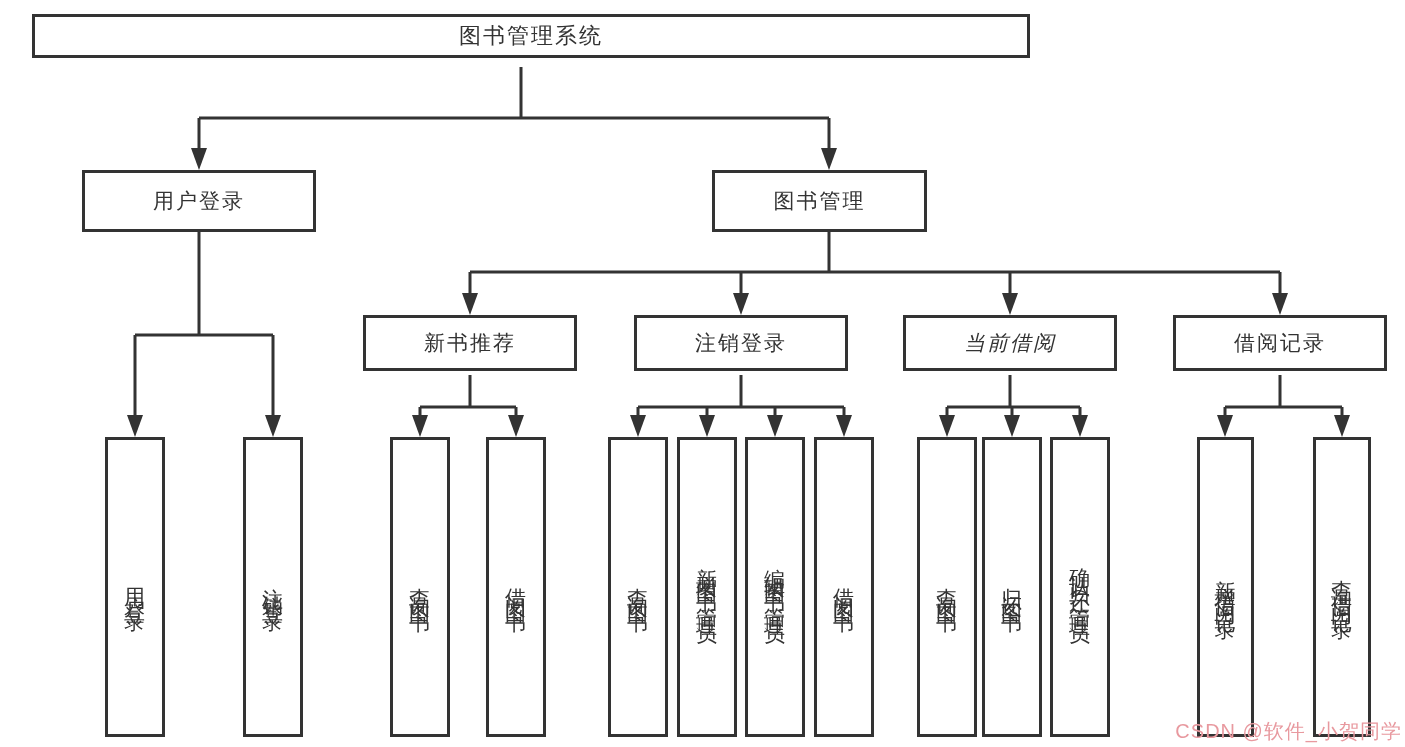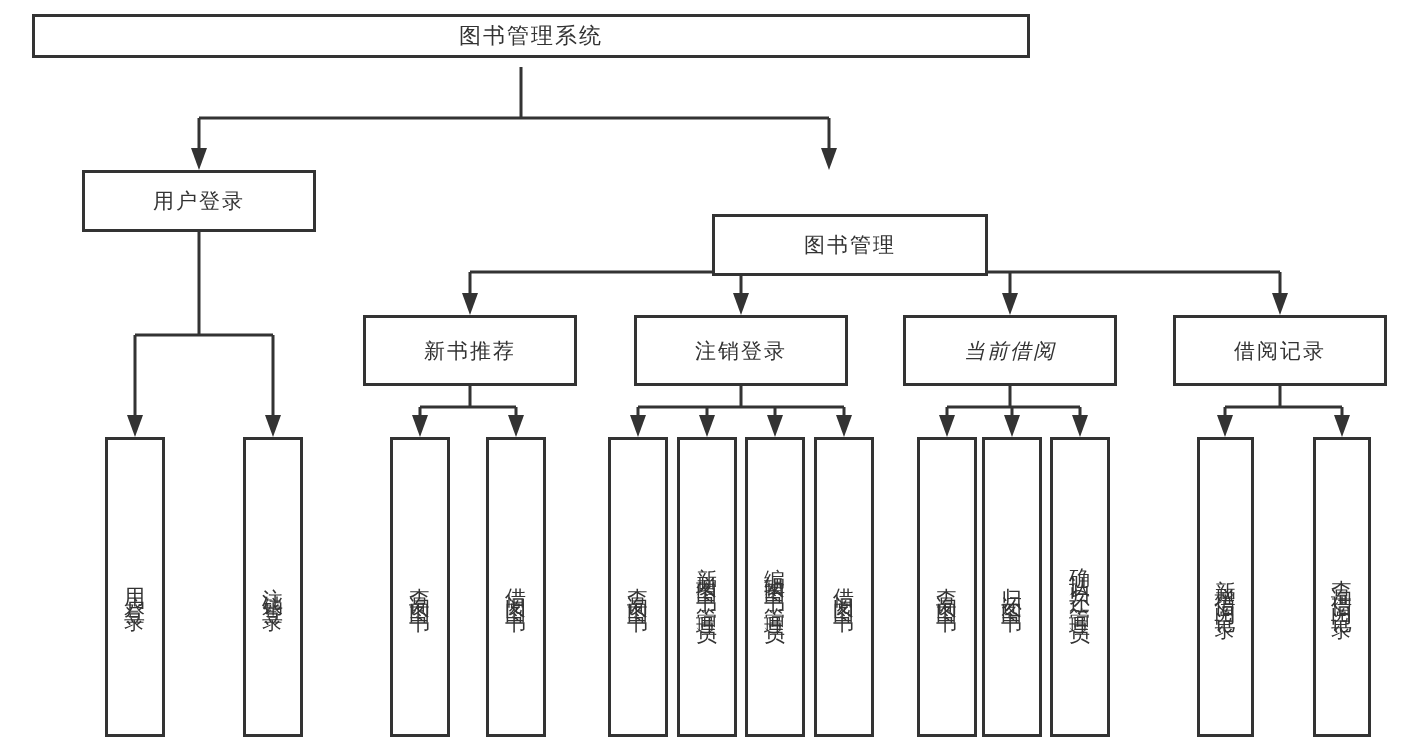--- a/index.html
+++ b/index.html
@@ -29,21 +29,21 @@
     color: #333333;
     display: flex;
     align-items: center;
     justify-content: center;
     font-size: 21px;
     text-align: center;
     letter-spacing: 2px;
   }
   .root  { left: 16px;  top: 14px;  width: 998px; height: 44px; font-size: 22px; margin-left: 16px; }
   .lvl2  { top: 170px; height: 62px; }
-  .lvl3  { top: 315px; height: 71px; text-align: center; }
+  .lvl3  { top: 315px; height: 56px; text-align: center; }
   .leaf {
     top: 437px;
     height: 300px;
     width: 60px;
     writing-mode: vertical-rl;
     text-orientation: mixed;
     letter-spacing: 8px;
     line-height: 1;
     font-size: 21px;
   }
@@ -94,21 +94,21 @@
     <polygon points="1072,415 1088,415 1080,437" fill="#333333"></polygon>
 
     <path d="M1280 375 V407 M1225 407 H1342 M1225 407 V417 M1342 407 V417" stroke="#333333" stroke-width="3" fill="none"></path>
     <polygon points="1217,415 1233,415 1225,437" fill="#333333"></polygon>
     <polygon points="1334,415 1350,415 1342,437" fill="#333333"></polygon>
   </svg>
 
   <div class="node root">图书管理系统</div>
 
   <div class="node lvl2" style="left:82px; width:234px;">用户登录</div>
-  <div class="node lvl2" style="left:712px; width:276px;margin-top:44px;">图书管理</div>
+  <div class="node lvl2" style="left:712px; width:215px;">图书管理</div>
 
   <div class="node lvl3" style="left:363px; width:214px;">新书推荐</div>
   <div class="node lvl3" style="left:634px; width:214px;">注销登录</div>
   <div class="node lvl3" style="left:903px; width:214px;font-style:italic;">当前借阅</div>
   <div class="node lvl3" style="left:1173px; width:214px;">借阅记录</div>
 
   <div class="node leaf" style="left:105px;">用户登录</div>
   <div class="node leaf" style="left:243px;">注销登录</div>
 
   <div class="node leaf" style="left:390px;">查询图书</div>
@@ -119,14 +119,15 @@
   <div class="node leaf" style="left:745px;">编辑图书（管理员）</div>
   <div class="node leaf" style="left:814px;">借阅图书</div>
 
   <div class="node leaf" style="left:917px;">查询图书</div>
   <div class="node leaf" style="left:982px;">归还图书</div>
   <div class="node leaf" style="left:1050px;">确认归还（管理员）</div>
 
   <div class="node leaf" style="left:1197px; width:57px;">新增借阅记录</div>
   <div class="node leaf" style="left:1313px; width:58px;">查询借阅记录</div>
 
+  <div class="watermark">CSDN @软件_小贺同学</div>
 
 </div>
 
 </body></html>

